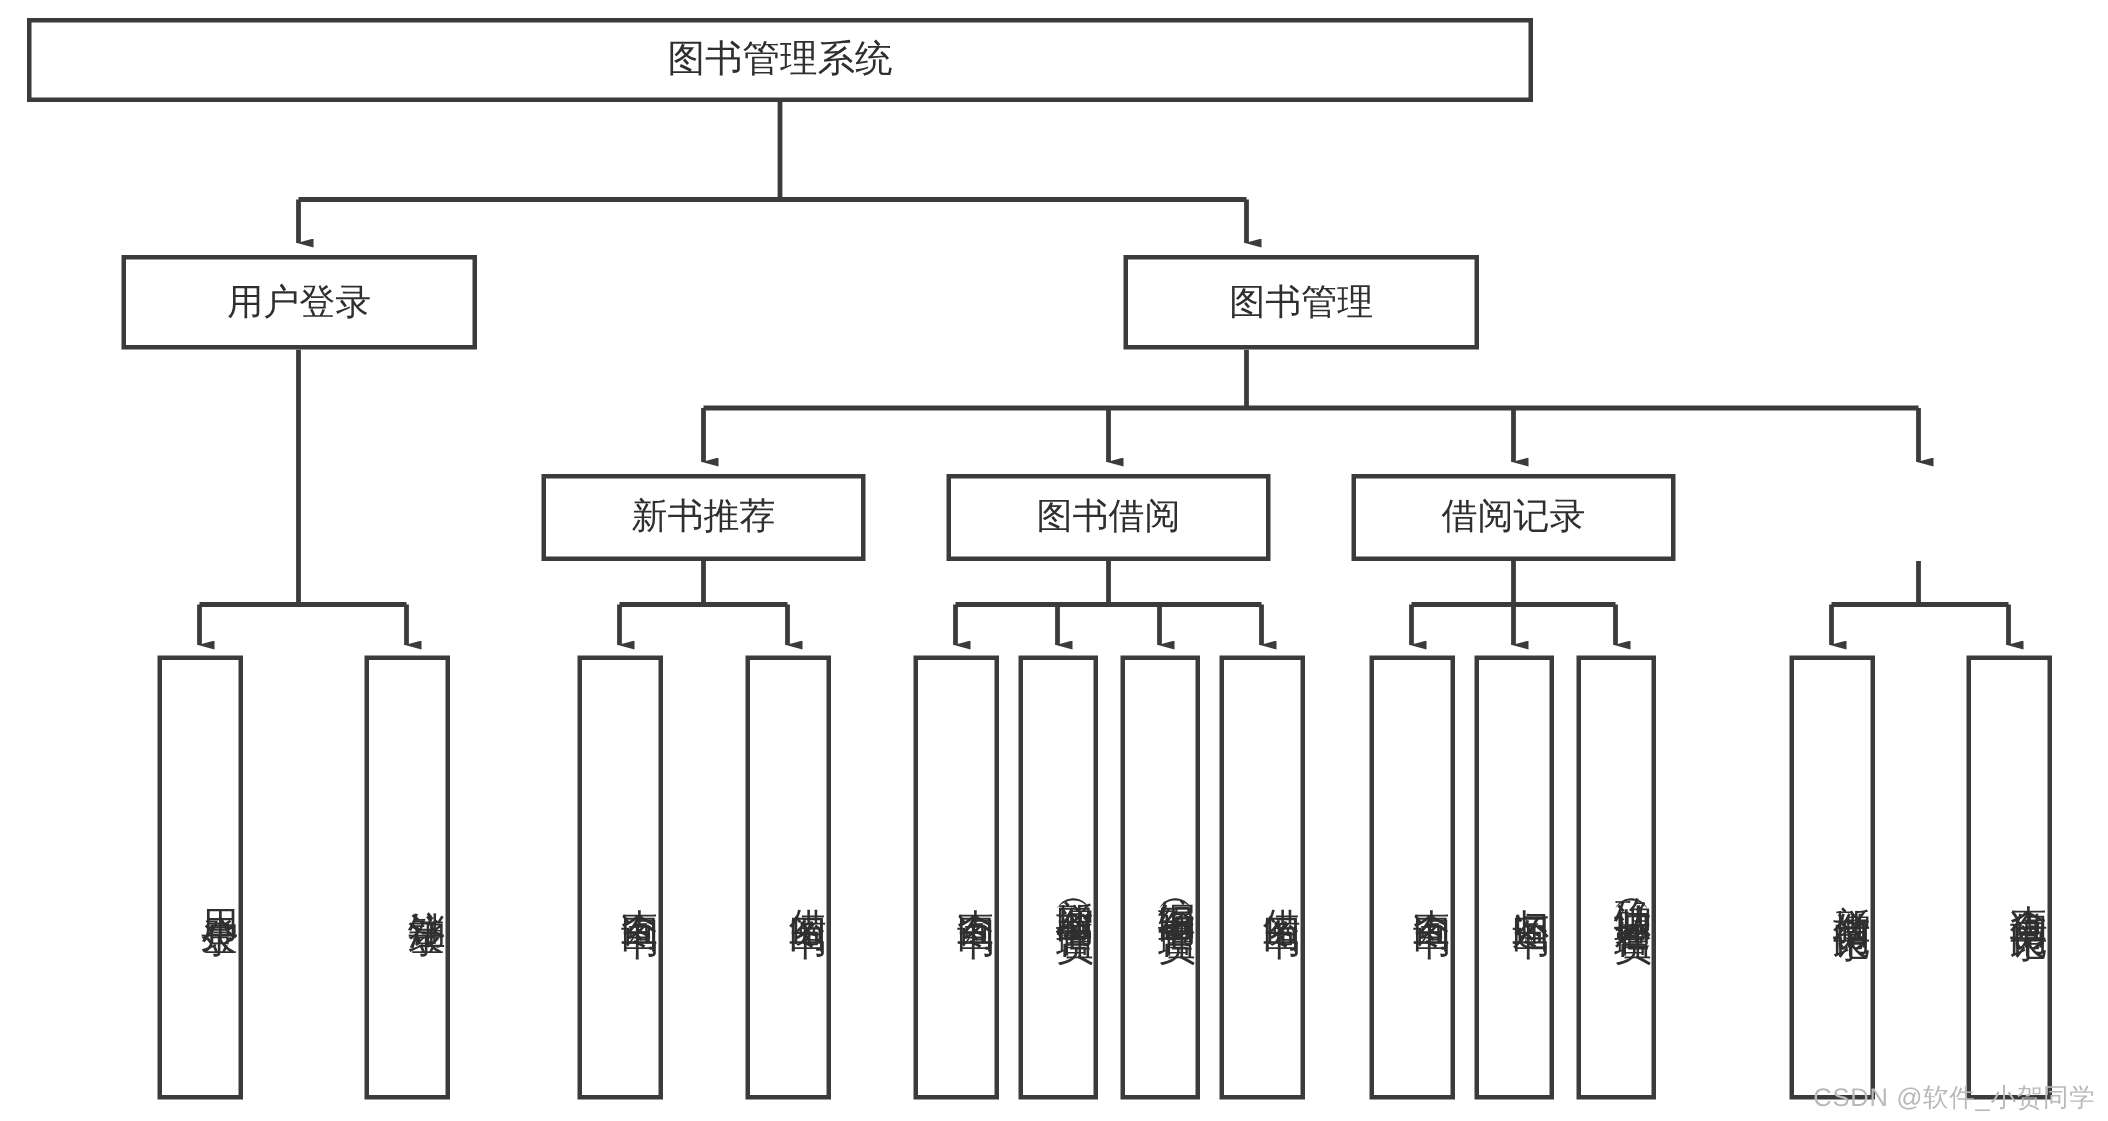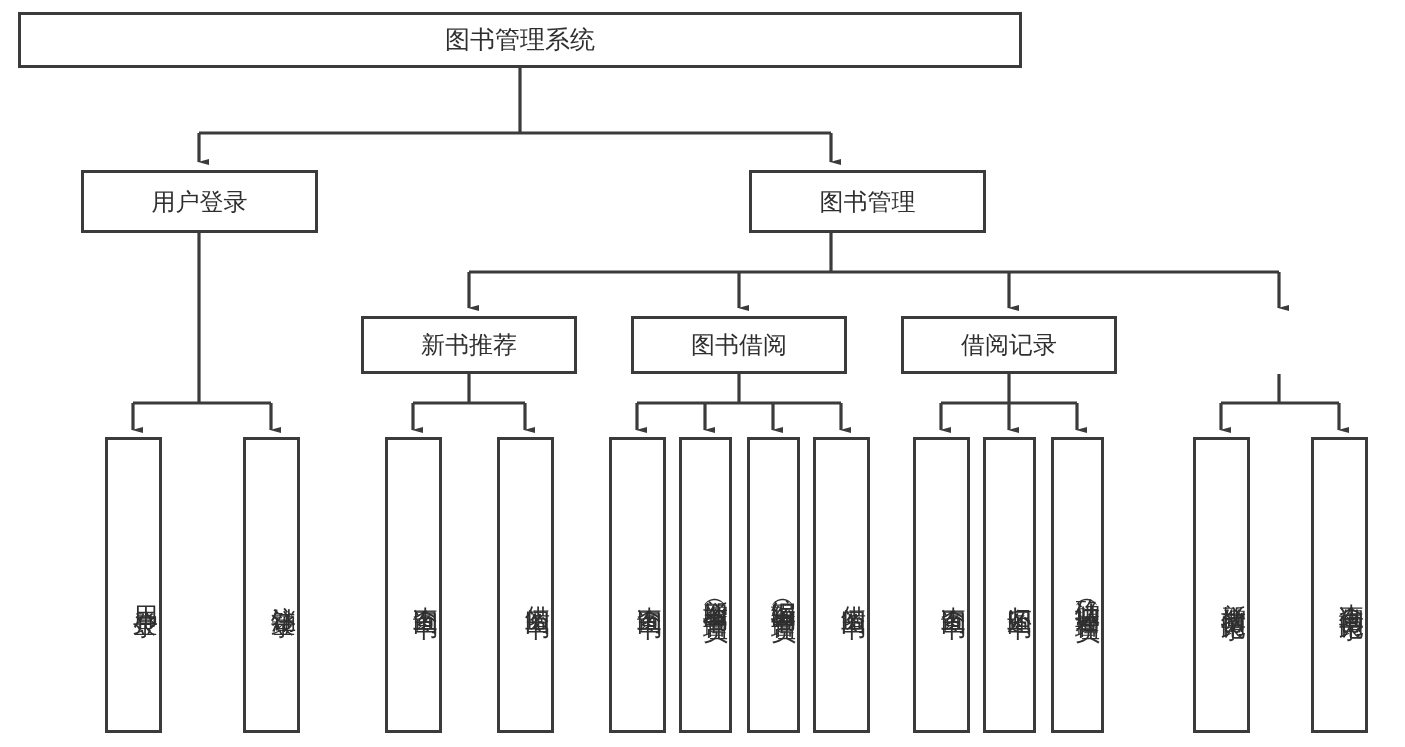--- a/index.html
+++ b/index.html
@@ -165,14 +165,15 @@
     <span class="vtxt">确认归还（管理员）</span>
   </div>
 
   <div class="node leaf" style="left:1193px;top:437px;width:57px;height:296px;">
     <span class="vtxt">新增借阅记录</span>
   </div>
   <div class="node leaf" style="left:1311px;top:437px;width:57px;height:296px;">
     <span class="vtxt">查询借阅记录</span>
   </div>
 
+  <div class="watermark">CSDN @软件_小贺同学</div>
 
 </div>
 
 </body></html>

